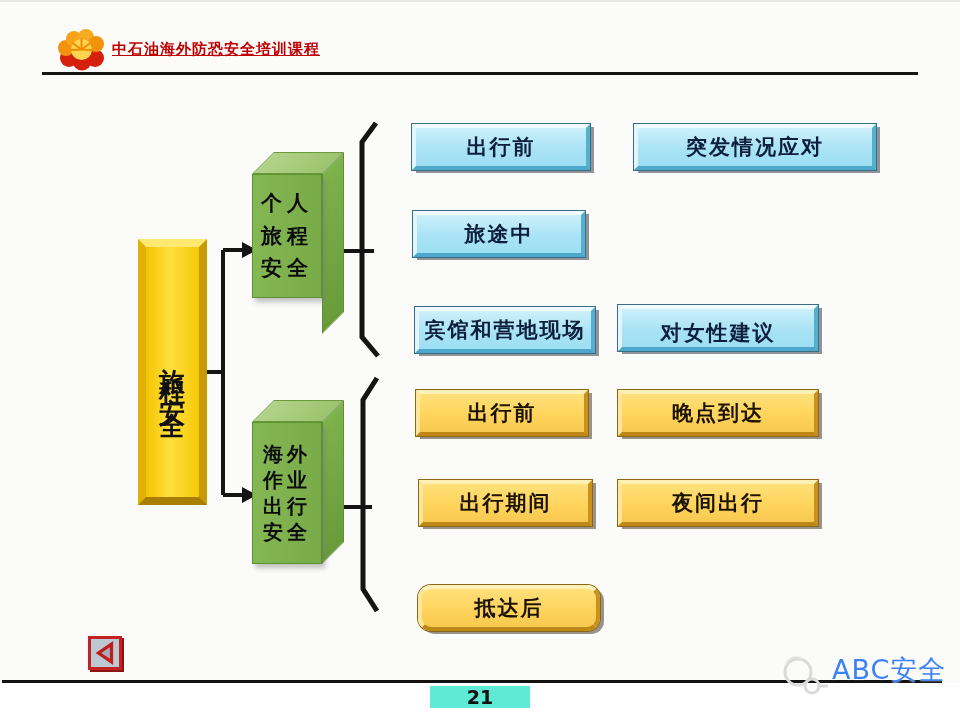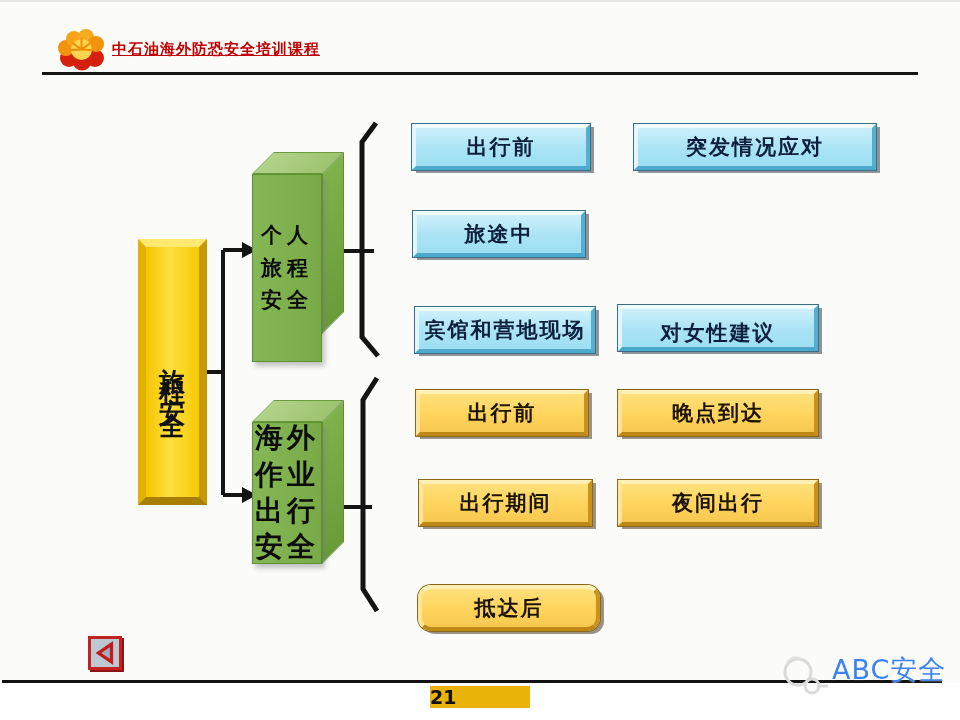--- a/index.html
+++ b/index.html
@@ -47,27 +47,27 @@
     position:absolute;left:0;top:22px;width:70px;
     background:linear-gradient(90deg,#85b755,#78aa47);
     border:1px solid #5d8f33;box-sizing:border-box;
     box-shadow:3px 4px 5px rgba(120,125,120,.45);
     display:flex;align-items:center;justify-content:center;
   }
   .branch-label{
     white-space:pre-line;text-align:center;color:#0c0c0c;font-weight:700;
   }
   #branch1{left:252px;top:150px;width:92px;height:182px;}
-  #branch1 .face-front{height:188px;}
+  #branch1 .face-front{height:124px;}
   #branch1 .face-side{height:160px;}
   #branch1 .branch-label{font-size:21px;line-height:1.55;letter-spacing:5px;}
   #branch2{left:252px;top:398px;width:92px;height:164px;}
   #branch2 .face-front{height:142px;}
   #branch2 .face-side{height:142px;}
-  #branch2 .branch-label{font-size:28px;line-height:1.3;letter-spacing:4px;}
+  #branch2 .branch-label{font-size:20px;line-height:1.3;letter-spacing:4px;}
   
   .leaf{
     position:absolute;height:46px;box-sizing:border-box;z-index:2;
     border:4px solid;display:flex;align-items:center;justify-content:center;
     font-weight:700;font-size:21px;letter-spacing:2px;white-space:nowrap;
   }
   .leaf.blue{
     background:linear-gradient(180deg,#cdf0fb,#a9e3f5 55%,#9edff3);
     border-color:#eefbff #55b0d0 #4da9cb #e2f6fc;
     box-shadow:0 0 0 1px #3a6e86,4px 3px 0 0 rgba(108,113,118,.75);
@@ -83,22 +83,22 @@
   .connectors{position:absolute;left:0;top:0;z-index:1;}
   
   .back-btn{
     position:absolute;left:88px;top:634px;width:34px;height:34px;box-sizing:border-box;
     border:3px solid #c32222;background:#bcc9d2;
     box-shadow:2px 2px 0 #8e1313;z-index:3;cursor:pointer;
     display:flex;align-items:center;justify-content:center;
   }
   .footer-rule{position:absolute;left:2px;top:678px;width:940px;height:3px;background:#121212;z-index:1;}
   .page-number{
-    position:absolute;left:430px;top:684px;width:100px;
-    font-size:19px;font-weight:700;color:#111;background:#eab308;z-index:0;
+    position:absolute;left:430px;top:684px;width:100px;text-align:center;
+    font-size:19px;font-weight:700;color:#111;background:#5eead4;z-index:0;
   }
   .footer-white{position:absolute;left:0;top:681px;width:960px;height:39px;background:#ffffff;}
   .watermark{
     position:absolute;left:778px;top:650px;display:flex;align-items:flex-start;z-index:3;
     color:#3b82f6;font-size:27px;font-weight:400;letter-spacing:1px;
     text-shadow:0 0 2px #ffffff;white-space:nowrap;
   }
   .watermark svg{margin-right:2px;}
 </style>
 </head>

